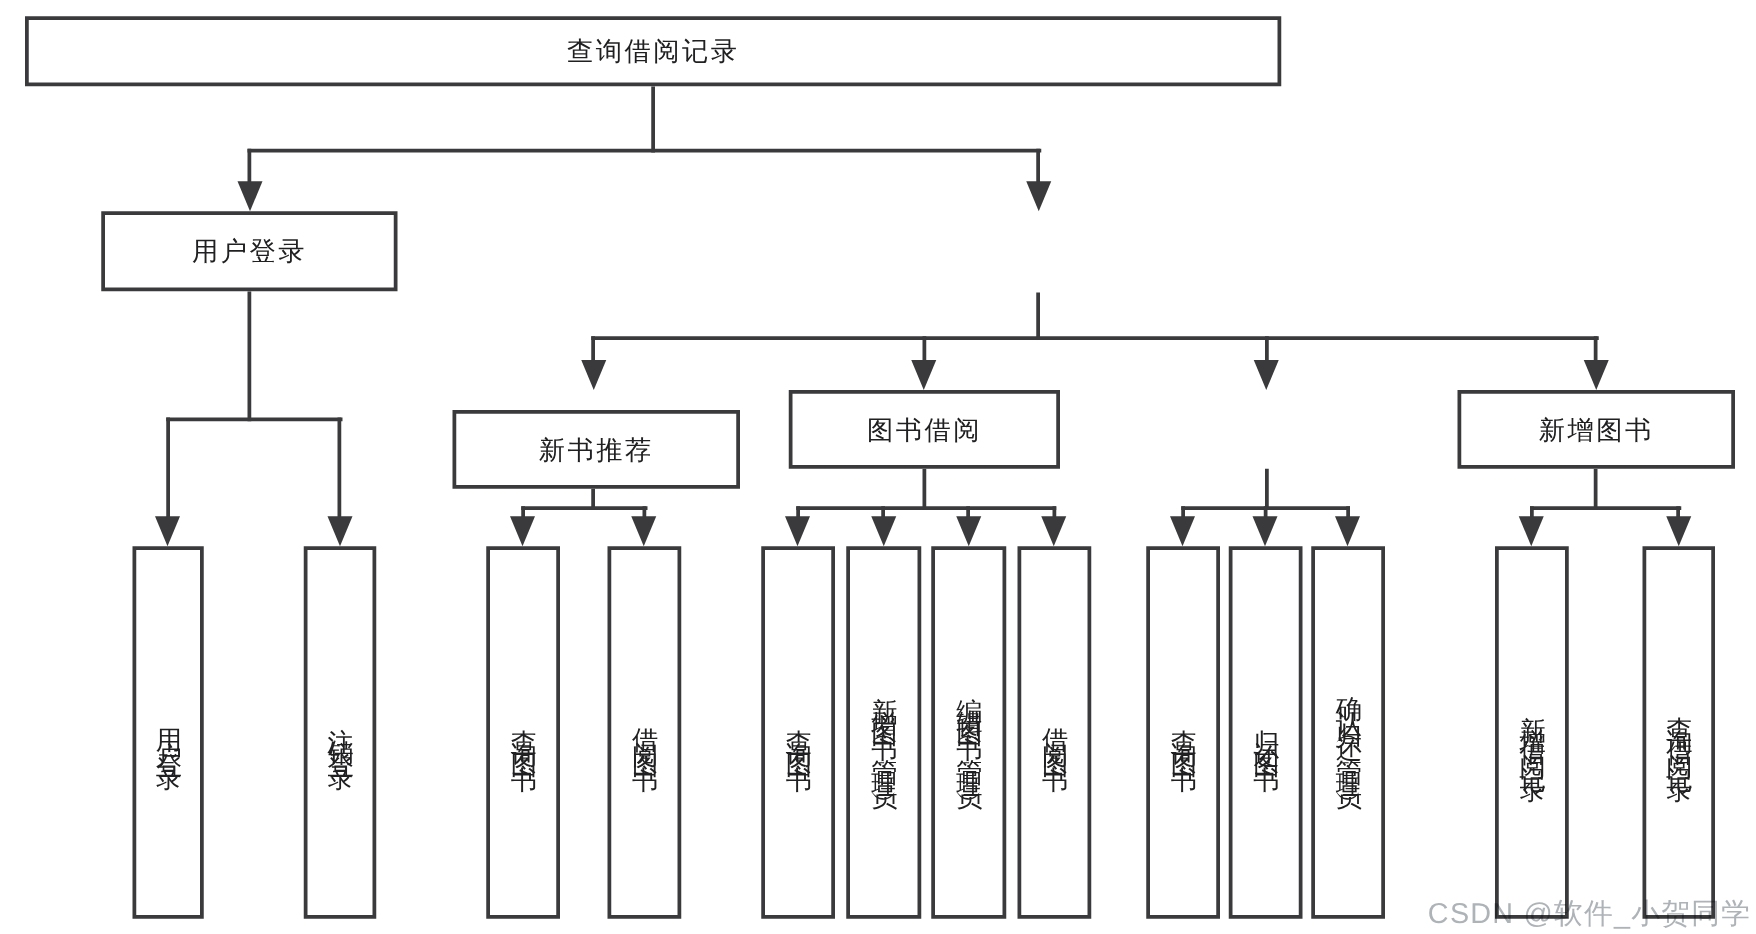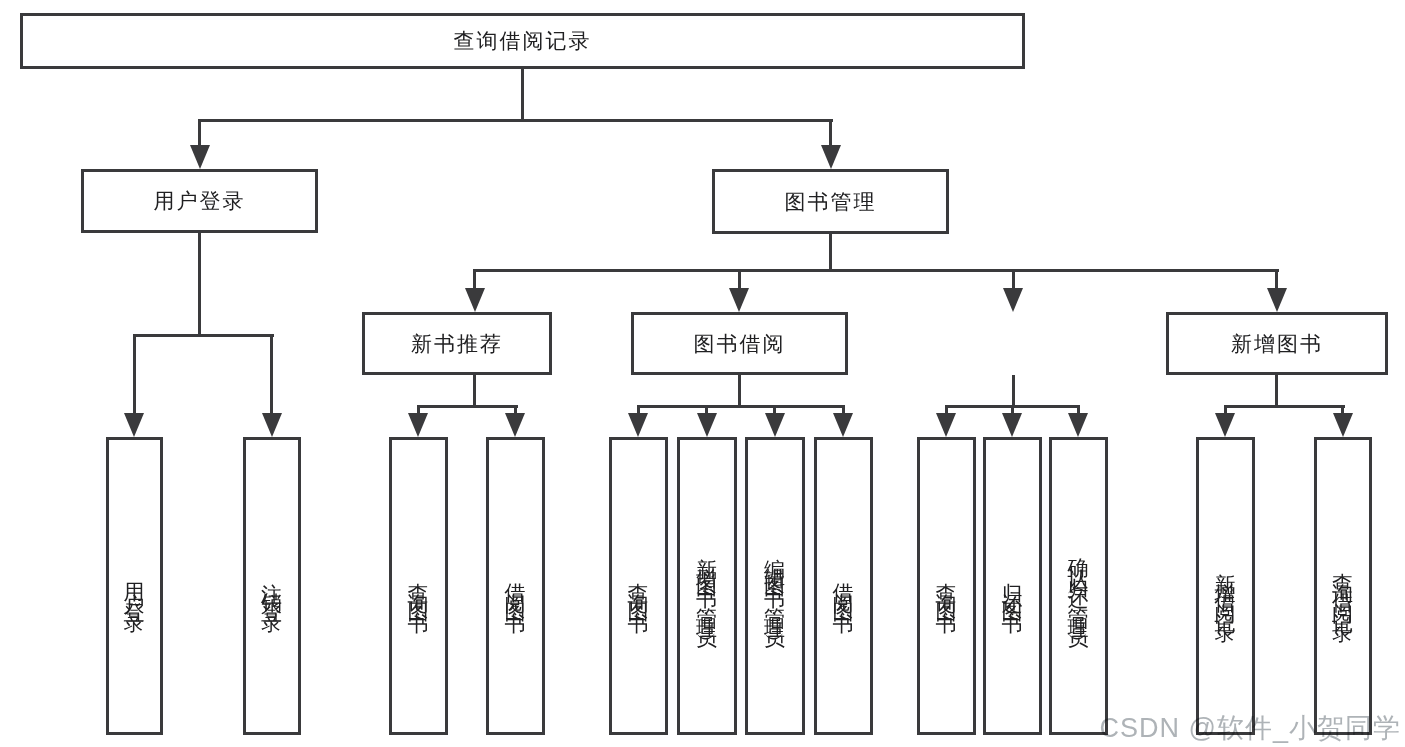--- a/index.html
+++ b/index.html
@@ -47,21 +47,21 @@
     width:0;height:0;
     border-left:10px solid transparent;
     border-right:10px solid transparent;
     border-top:24px solid var(--line);
     z-index:1;
   }
   .watermark{
     position:absolute;
     right:4px;
     bottom:1px;
-    font-size:27px;
+    font-size:23px;
     color:var(--wm);
     letter-spacing:1px;
     mix-blend-mode:multiply;
     z-index:10;
     white-space:nowrap;
   }
 </style>
 </head>
 <body>
 
@@ -74,43 +74,40 @@
   <div class="line" style="left:521px;top:69px;width:3px;height:53px"></div>
   <div class="line" style="left:198px;top:119px;width:635px;height:3px"></div>
   <div class="line" style="left:198px;top:119px;width:3px;height:28px"></div>
   <div class="ah" style="left:190px;top:145px"></div>
   <div class="line" style="left:829px;top:119px;width:3px;height:28px"></div>
   <div class="ah" style="left:821px;top:145px"></div>
 
   <div class="box" style="left:81px;top:169px;width:237px;height:64px">
     <span class="h-label">用户登录</span>
   </div>
-  <div class="box" style="left:712px;top:169px;width:237px;height:65px">
-    <span class="h-label">图书管理</span>
-  </div>
 
   <div class="line" style="left:198px;top:233px;width:3px;height:104px"></div>
   <div class="line" style="left:133px;top:334px;width:141px;height:3px"></div>
   <div class="line" style="left:133px;top:334px;width:3px;height:81px"></div>
   <div class="ah" style="left:124px;top:413px"></div>
   <div class="line" style="left:270px;top:334px;width:3px;height:81px"></div>
   <div class="ah" style="left:262px;top:413px"></div>
 
   <div class="line" style="left:829px;top:234px;width:3px;height:38px"></div>
   <div class="line" style="left:473px;top:269px;width:806px;height:3px"></div>
   <div class="line" style="left:473px;top:269px;width:3px;height:21px"></div>
   <div class="ah" style="left:465px;top:288px"></div>
   <div class="line" style="left:738px;top:269px;width:3px;height:21px"></div>
   <div class="ah" style="left:729px;top:288px"></div>
   <div class="line" style="left:1012px;top:269px;width:3px;height:21px"></div>
   <div class="ah" style="left:1003px;top:288px"></div>
   <div class="line" style="left:1275px;top:269px;width:3px;height:21px"></div>
   <div class="ah" style="left:1267px;top:288px"></div>
 
-  <div class="box" style="left:362px;top:312px;width:190px;height:63px">
+  <div class="box" style="left:362px;top:328px;width:230px;height:63px">
     <span class="h-label">新书推荐</span>
   </div>
   <div class="box" style="left:631px;top:312px;width:217px;height:63px">
     <span class="h-label">图书借阅</span>
   </div>
   <div class="box" style="left:1166px;top:312px;width:222px;height:63px">
     <span class="h-label">新增图书</span>
   </div>
 
   <div class="line" style="left:473px;top:375px;width:3px;height:33px"></div>

